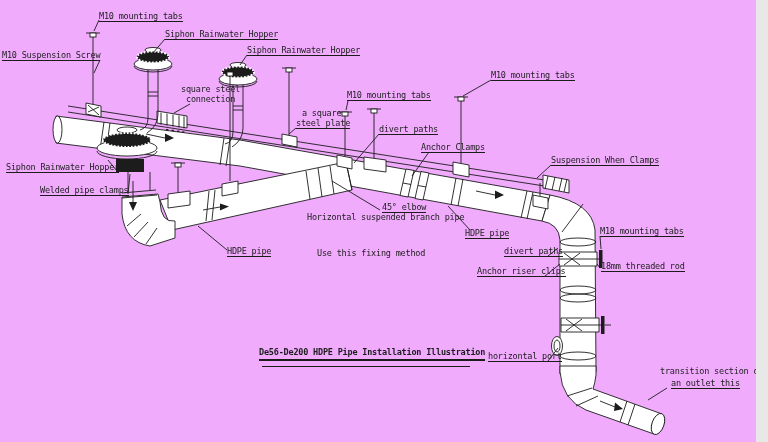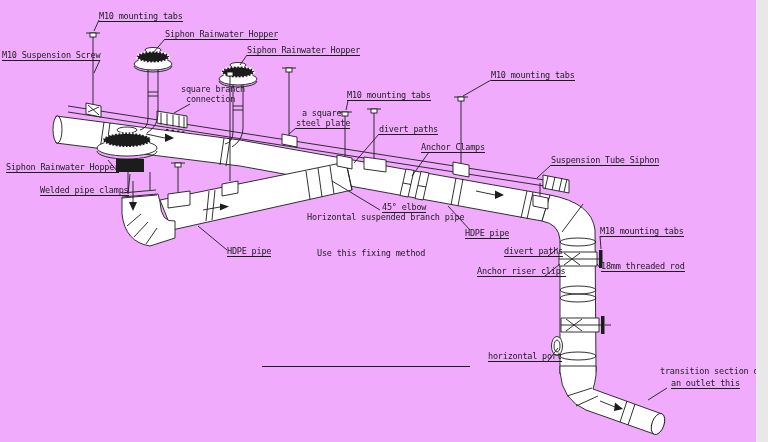--- a/index.html
+++ b/index.html
@@ -269,39 +269,40 @@
     <line x1="600" y1="268" x2="597" y2="264"></line>
     <line x1="548" y1="361" x2="558" y2="348"></line>
     <line x1="667" y1="388" x2="648" y2="400"></line>
   </g>
 </svg>
 
 <div class="lb u" style="left:99px;top:11px">M10 mounting tabs</div>
 <div class="lb u" style="left:165px;top:29px">Siphon Rainwater Hopper</div>
 <div class="lb u" style="left:2px;top:50px">M10 Suspension Screw</div>
 <div class="lb u" style="left:247px;top:45px">Siphon Rainwater Hopper</div>
-<div class="lb" style="left:181px;top:84px">square branch</div>
+<div class="lb" style="left:181px;top:84px">square steel</div>
 <div class="lb" style="left:186px;top:94px">connection</div>
 <div class="lb" style="left:302px;top:108px">a square</div>
 <div class="lb u" style="left:296px;top:118px">steel plate</div>
 <div class="lb u" style="left:347px;top:90px">M10 mounting tabs</div>
 <div class="lb u" style="left:491px;top:70px">M10 mounting tabs</div>
 <div class="lb u" style="left:379px;top:124px">divert paths</div>
 <div class="lb u" style="left:421px;top:142px">Anchor Clamps</div>
-<div class="lb u" style="left:551px;top:155px">Suspension Tube Siphon</div>
+<div class="lb u" style="left:551px;top:155px">Suspension When Clamps</div>
 <div class="lb u" style="left:6px;top:162px">Siphon Rainwater Hopper</div>
 <div class="lb u" style="left:40px;top:185px">Welded pipe clamps</div>
 <div class="lb u" style="left:382px;top:202px">45° elbow</div>
 <div class="lb" style="left:307px;top:212px">Horizontal suspended branch pipe</div>
 <div class="lb" style="left:317px;top:248px">Use this fixing method</div>
 <div class="lb u" style="left:227px;top:246px">HDPE pipe</div>
 <div class="lb u" style="left:465px;top:228px">HDPE pipe</div>
 <div class="lb u" style="left:600px;top:226px">M18 mounting tabs</div>
 <div class="lb u" style="left:504px;top:246px">divert paths</div>
 <div class="lb u" style="left:477px;top:266px">Anchor riser clips</div>
 <div class="lb u" style="left:601px;top:261px">18mm threaded rod</div>
 <div class="lb u" style="left:488px;top:351px">horizontal port</div>
 <div class="lb" style="left:660px;top:366px">transition section of</div>
 <div class="lb u" style="left:671px;top:378px">an outlet this</div>
 
+<div class="lb ttl" style="left:259px;top:347px">De56-De200 HDPE Pipe Installation Illustration</div>
 <div class="rule2" style="left:262px;top:366px"></div>
 
 </div>
 
 </body></html>

